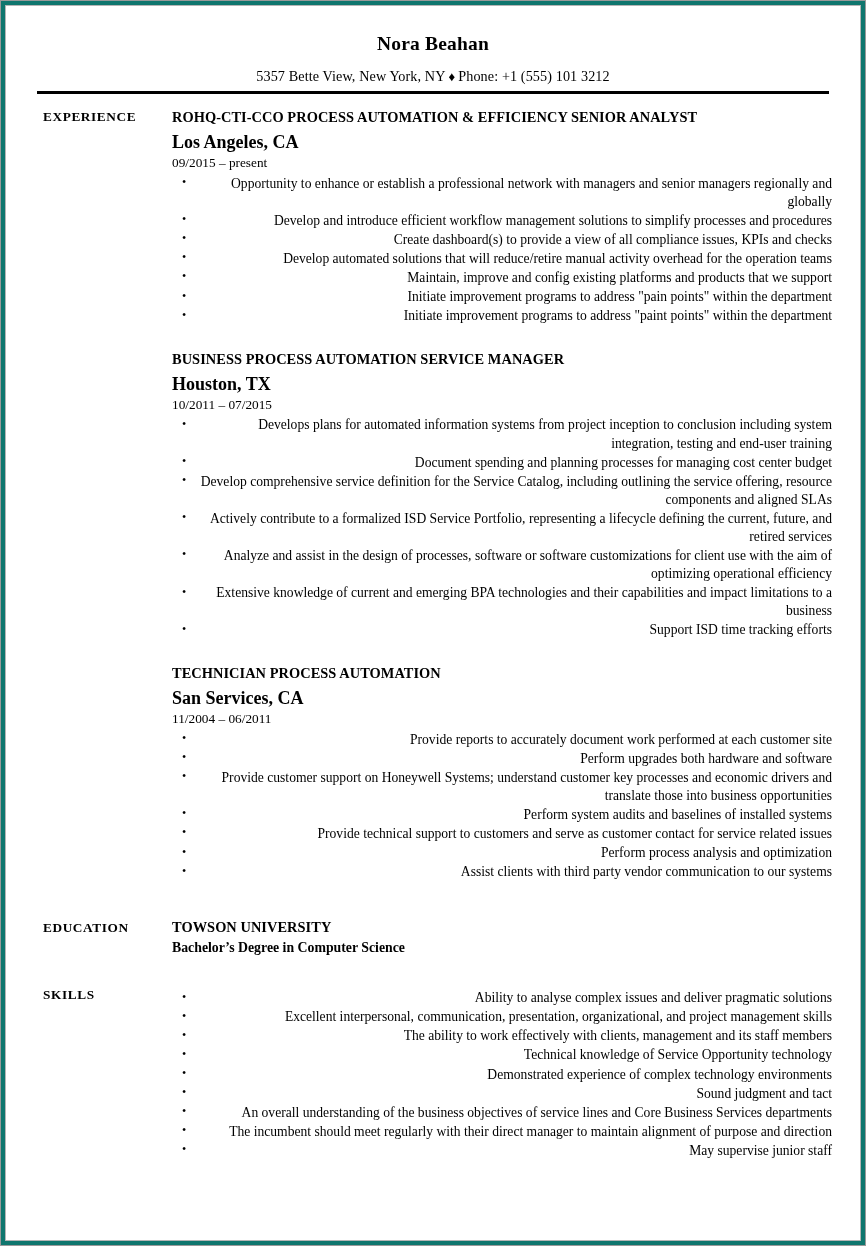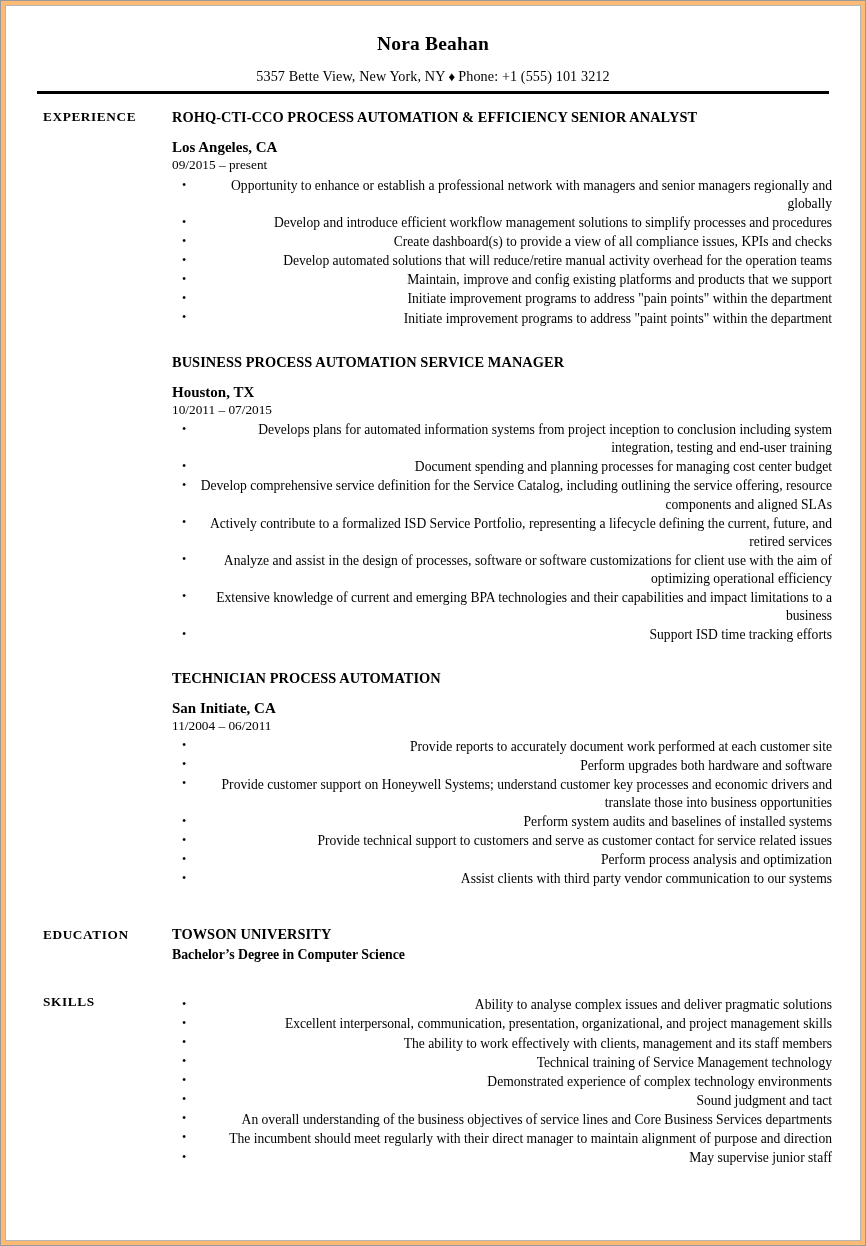--- a/index.html
+++ b/index.html
@@ -10,21 +10,21 @@
   }
   body {
     font-family: "Liberation Serif", "DejaVu Serif", serif;
     color: #000000;
   }
   .page {
     position: relative;
     width: 866px;
     height: 1246px;
     box-sizing: border-box;
-    background: #fdba74;
+    background: #0f766e;
     border: 1px solid #9a9a9a;
     overflow: hidden;
   }
   .page-inner {
     position: absolute;
     left: 4px;
     top: 4px;
     right: 4px;
     bottom: 4px;
     border: 1px solid #b5b5b5;
@@ -95,23 +95,23 @@
   .job + .job {
     margin-top: 25px;
   }
   .job-title {
     font-size: 14.4px;
     font-weight: bold;
     letter-spacing: 0.05px;
     line-height: 1.25;
   }
   .job-location {
-    font-size: 15px;
-    font-weight: bold;
-    margin-top: 12px;
+    font-size: 18px;
+    font-weight: bold;
+    margin-top: 6px;
     line-height: 1.2;
   }
   .job-dates {
     font-size: 13.3px;
     font-weight: normal;
     margin-top: 1px;
     line-height: 1.25;
   }
 
   ul.bullets {
@@ -196,21 +196,21 @@
                 <li>Develop comprehensive service definition for the Service Catalog, including outlining the service offering, resource components and aligned SLAs</li>
                 <li>Actively contribute to a formalized ISD Service Portfolio, representing a lifecycle defining the current, future, and retired services</li>
                 <li>Analyze and assist in the design of processes, software or software customizations for client use with the aim of optimizing operational efficiency</li>
                 <li>Extensive knowledge of current and emerging BPA technologies and their capabilities and impact limitations to a business</li>
                 <li>Support ISD time tracking efforts</li>
               </ul>
             </div>
 
             <div class="job">
               <div class="job-title">TECHNICIAN PROCESS AUTOMATION</div>
-              <div class="job-location">San Initiate, CA</div>
+              <div class="job-location">San Services, CA</div>
               <div class="job-dates">11/2004 – 06/2011</div>
               <ul class="bullets">
                 <li>Provide reports to accurately document work performed at each customer site</li>
                 <li>Perform upgrades both hardware and software</li>
                 <li>Provide customer support on Honeywell Systems; understand customer key processes and economic drivers and translate those into business opportunities</li>
                 <li>Perform system audits and baselines of installed systems</li>
                 <li>Provide technical support to customers and serve as customer contact for service related issues</li>
                 <li>Perform process analysis and optimization</li>
                 <li>Assist clients with third party vendor communication to our systems</li>
               </ul>
@@ -227,21 +227,21 @@
           </div>
         </div>
 
         <div class="section gap-skills">
           <div class="sect-label">SKILLS</div>
           <div class="sect-body">
             <ul class="bullets">
               <li>Ability to analyse complex issues and deliver pragmatic solutions</li>
               <li>Excellent interpersonal, communication, presentation, organizational, and project management skills</li>
               <li>The ability to work effectively with clients, management and its staff members</li>
-              <li>Technical training of Service Management technology</li>
+              <li>Technical knowledge of Service Opportunity technology</li>
               <li>Demonstrated experience of complex technology environments</li>
               <li>Sound judgment and tact</li>
               <li>An overall understanding of the business objectives of service lines and Core Business Services departments</li>
               <li>The incumbent should meet regularly with their direct manager to maintain alignment of purpose and direction</li>
               <li>May supervise junior staff</li>
             </ul>
           </div>
         </div>
 
       </div>

